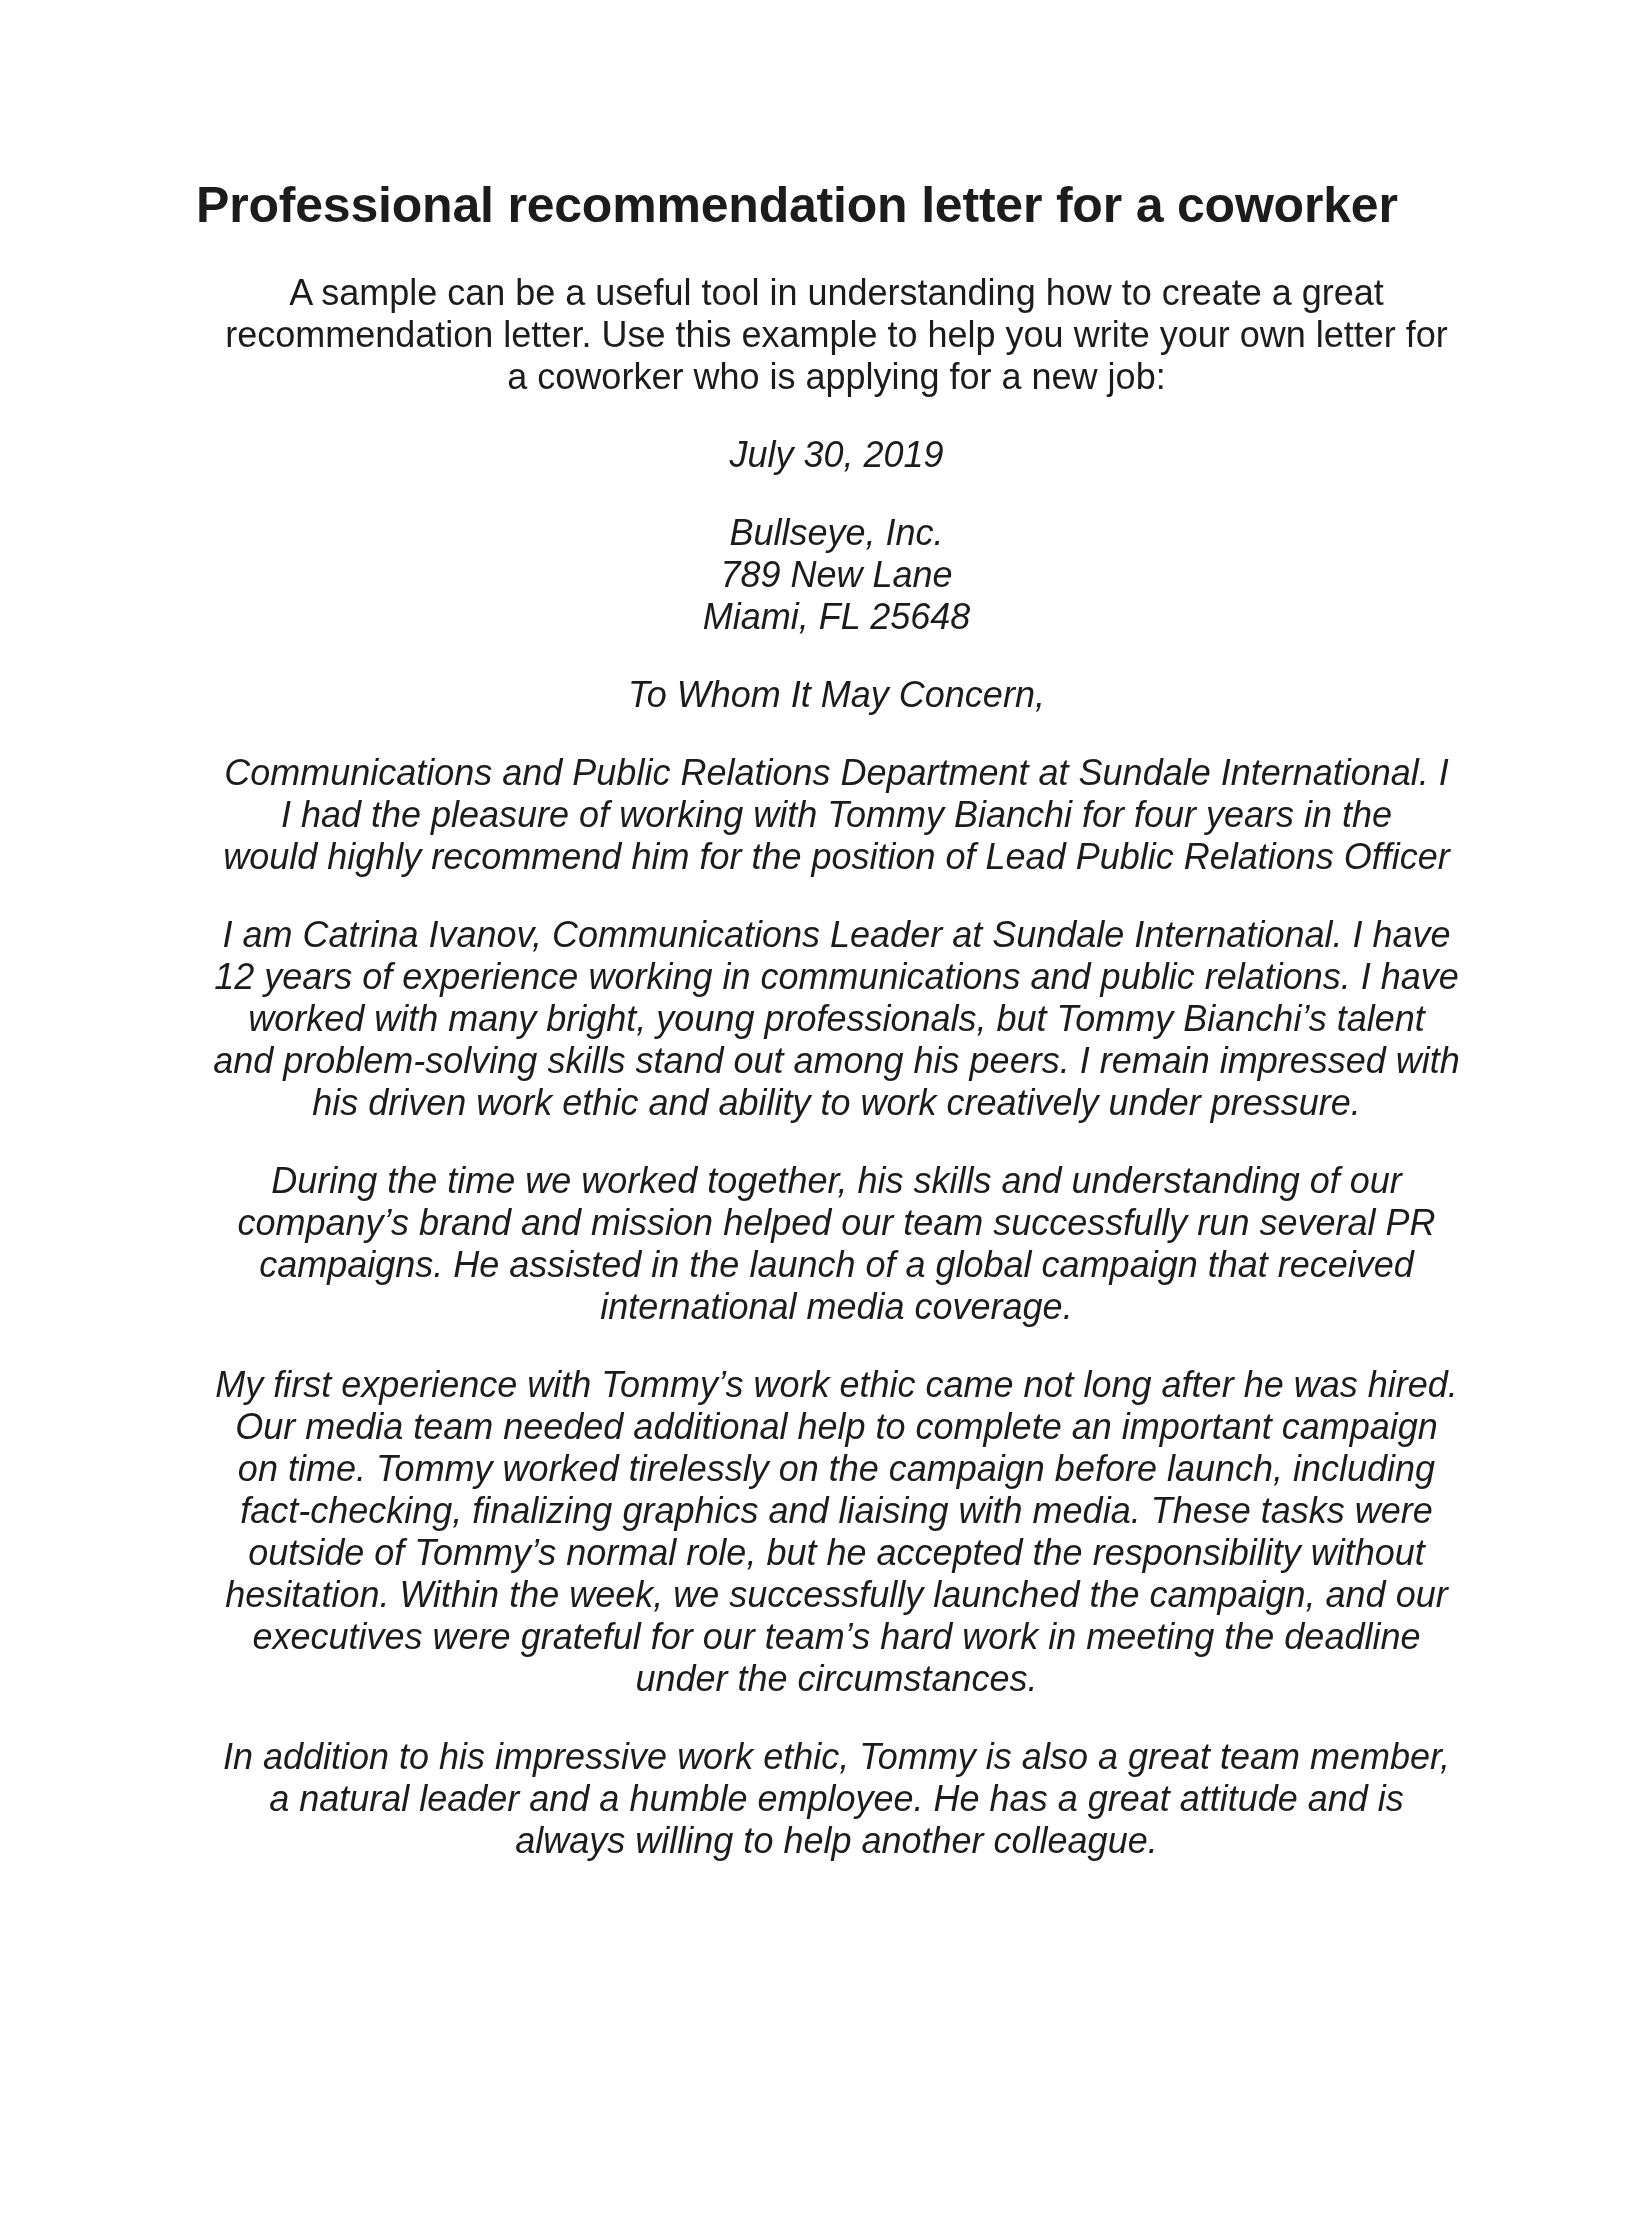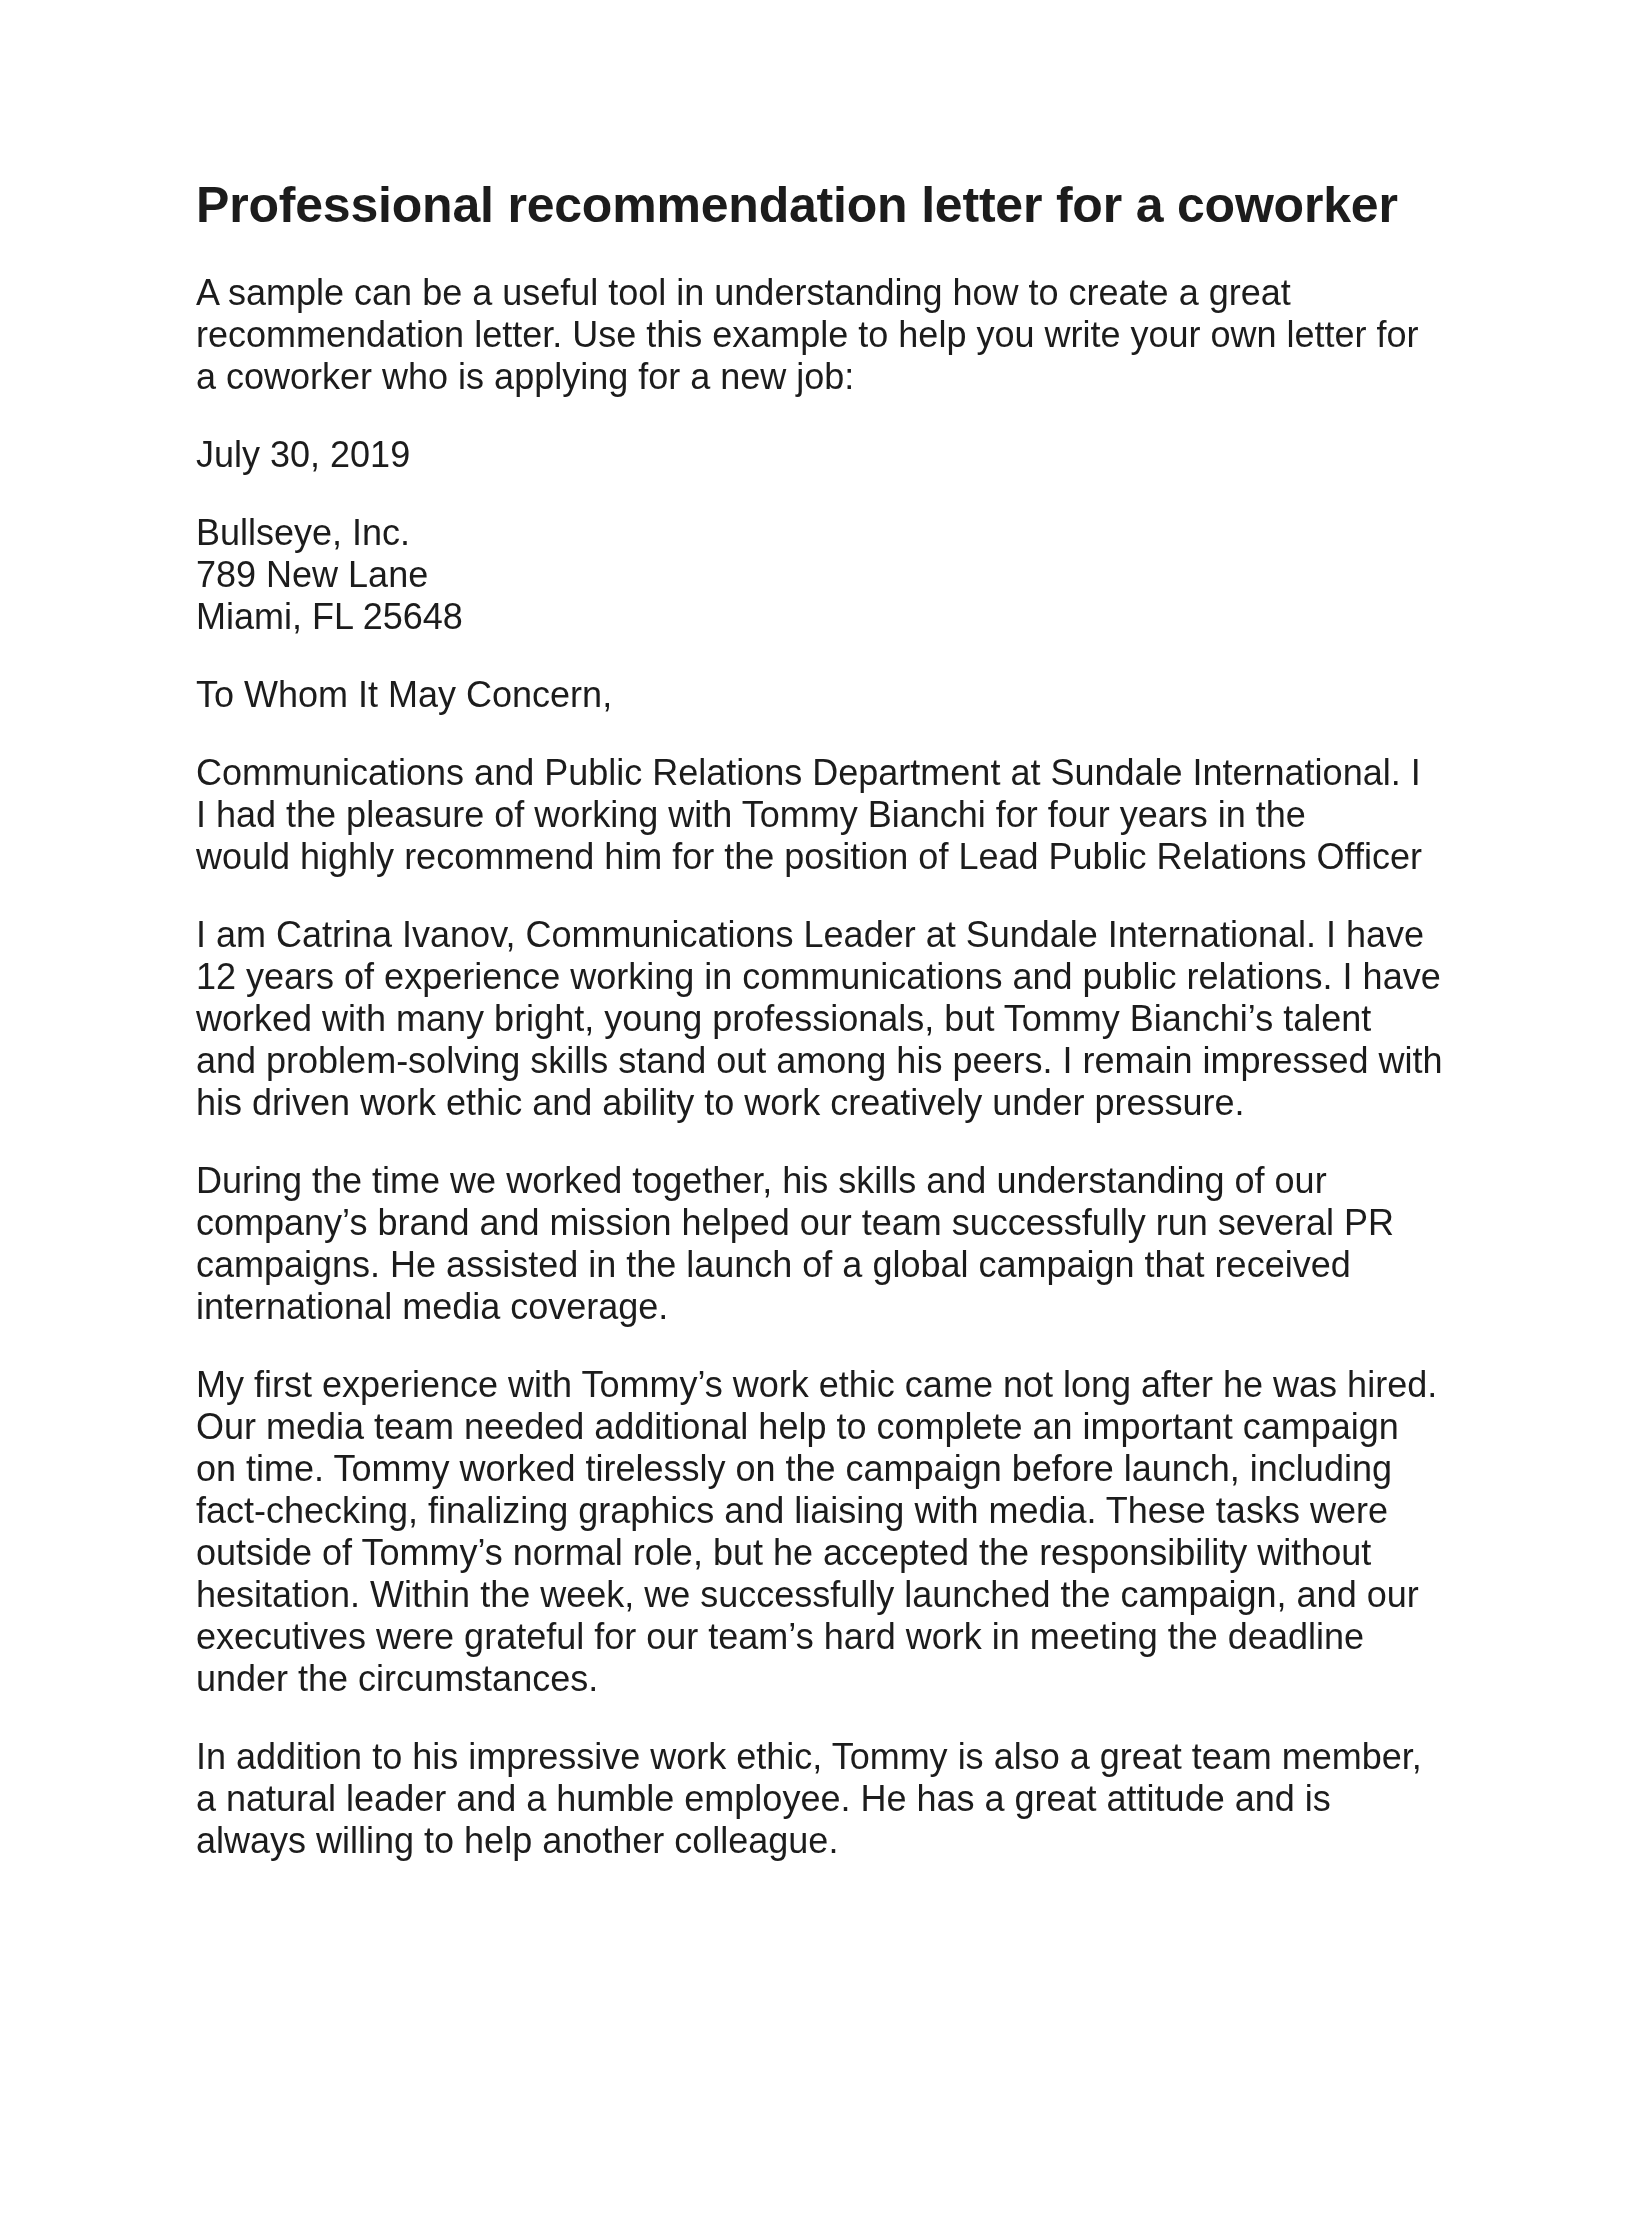--- a/index.html
+++ b/index.html
@@ -27,22 +27,24 @@
       line-height: 58px;
       margin: 0 0 38px 0;
       letter-spacing: -0.2px;
       white-space: nowrap;
     }
     .block {
       font-size: 36px;
       line-height: 42px;
       margin: 0 0 36px 0;
       white-space: nowrap;
+      text-align: center;
     }
     .block.italic {
+      font-style: italic;
     }
     .line {
       display: block;
       height: 42px;
     }
   </style>
 </head>
 <body>
 
 <div class="page">

